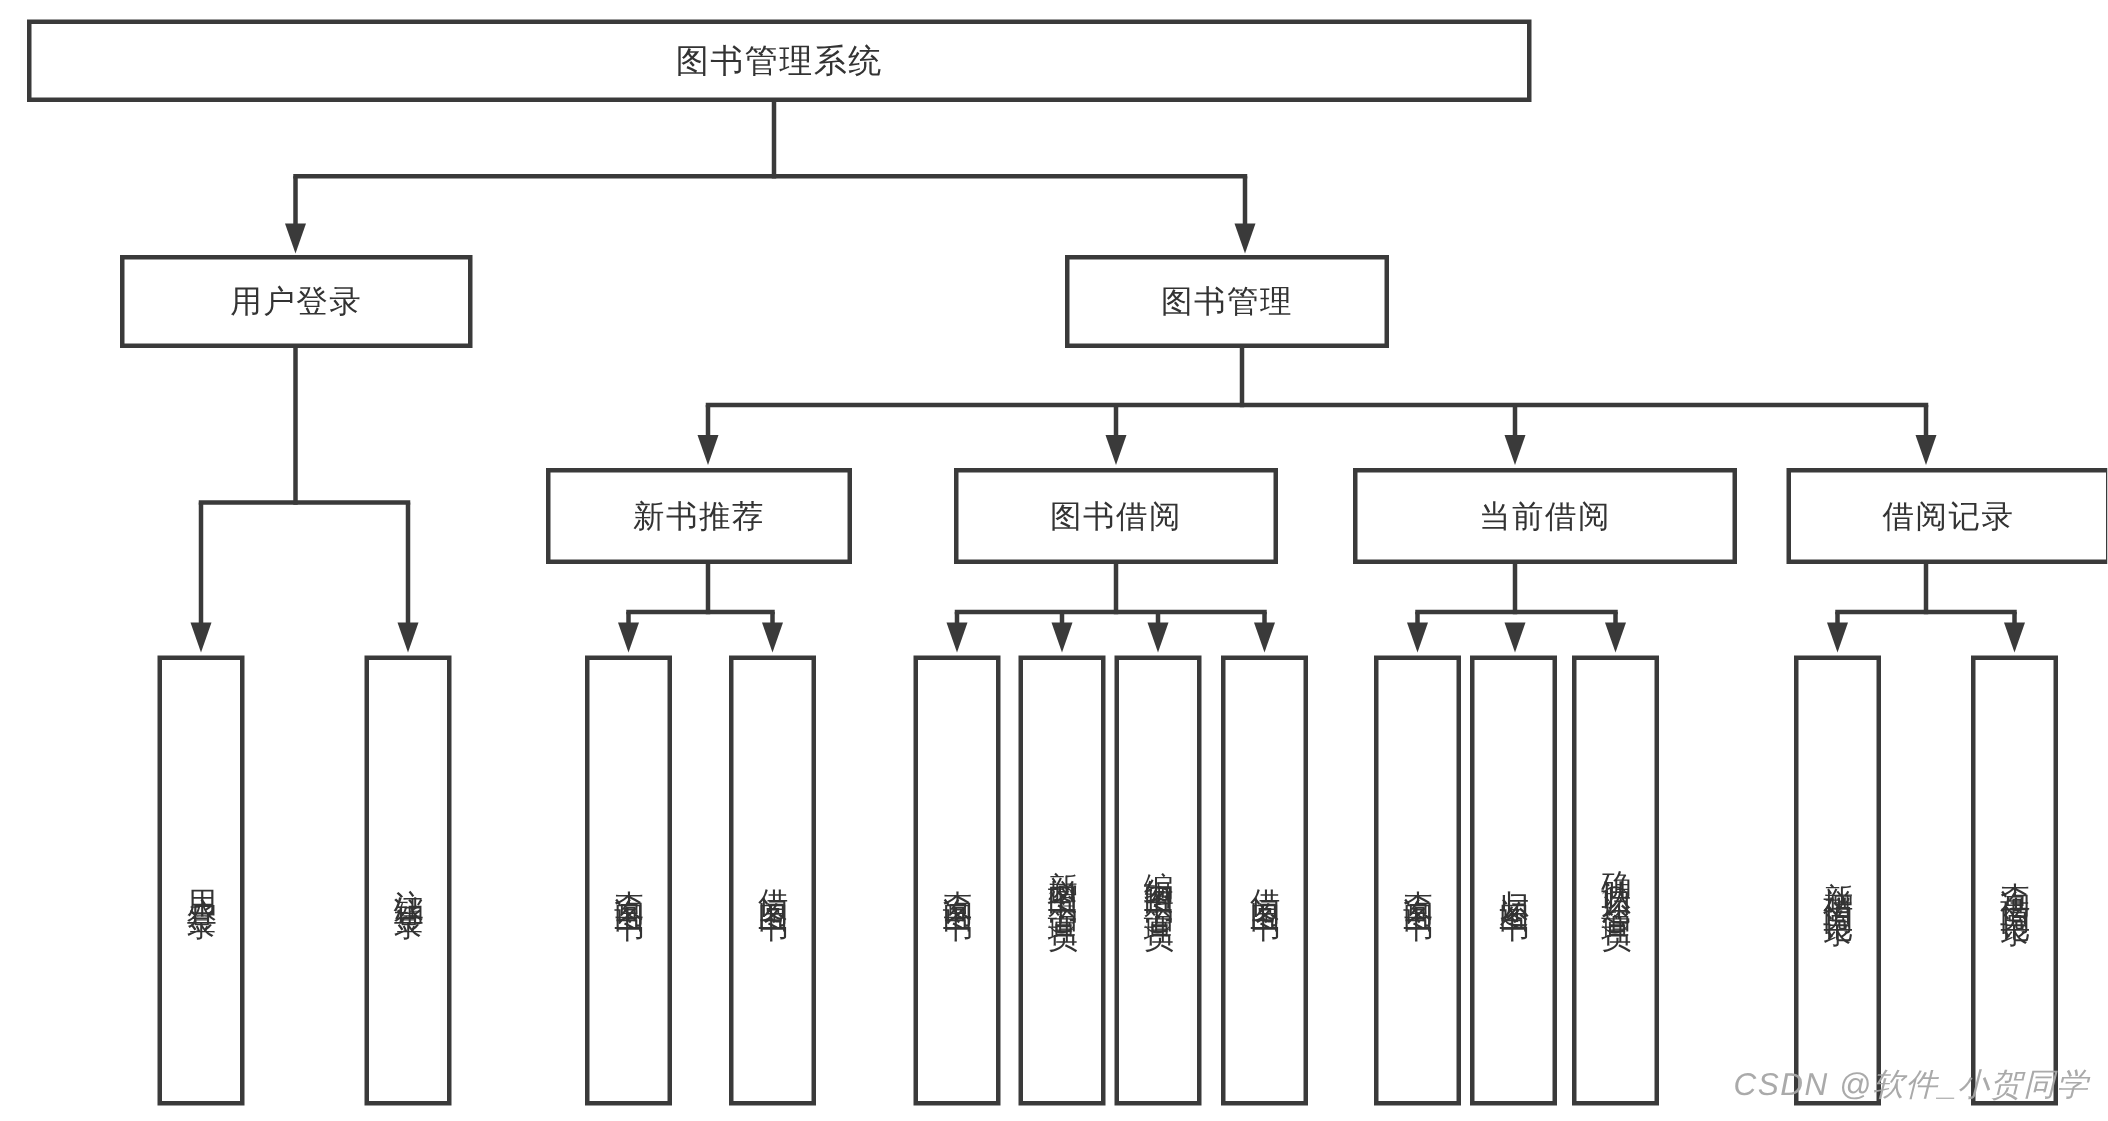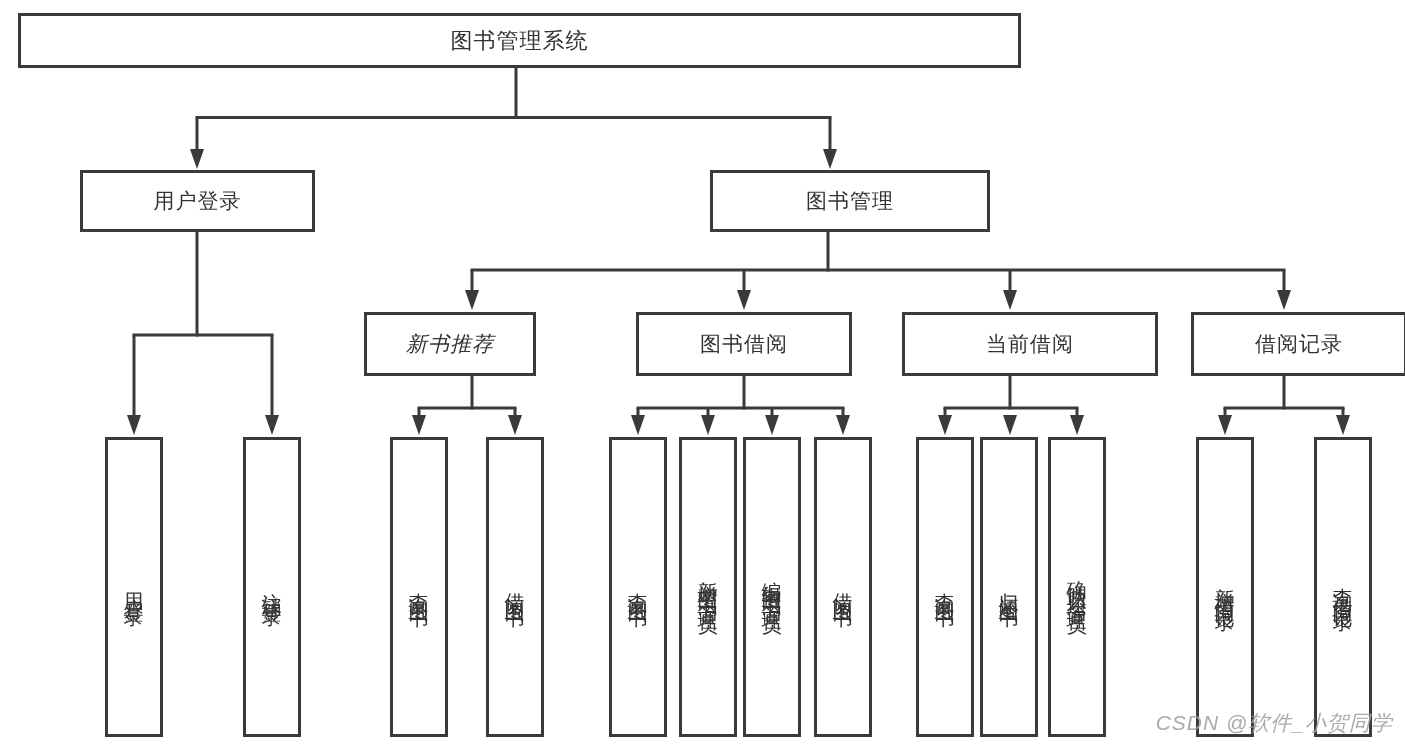--- a/index.html
+++ b/index.html
@@ -130,23 +130,23 @@
       <polygon points="1003,415 1017,415 1010,435"></polygon>
       <polygon points="1070,415 1084,415 1077,435"></polygon>
       <polygon points="1218,415 1232,415 1225,435"></polygon>
       <polygon points="1336,415 1350,415 1343,435"></polygon>
     </g>
   </svg>
 
   <div class="box root-box" style="left:18px; top:13px; width:1003px; height:55px;">图书管理系统</div>
 
   <div class="box" style="left:80px; top:170px; width:235px; height:62px;">用户登录</div>
-  <div class="box" style="left:710px; top:170px; width:280px; height:62px;">图书管理</div>
+  <div class="box" style="left:710px; top:170px; width:216px; height:62px;">图书管理</div>
 
-  <div class="box" style="left:364px; top:312px; width:172px; height:64px;font-style:italic;">新书推荐</div>
+  <div class="box" style="left:364px; top:312px; width:204px; height:64px;">新书推荐</div>
   <div class="box" style="left:636px; top:312px; width:216px; height:64px;">图书借阅</div>
   <div class="box" style="left:902px; top:312px; width:256px; height:64px;">当前借阅</div>
   <div class="box" style="left:1173px; top:312px; width:216px; height:64px;margin-left:18px;">借阅记录</div>
 
   <div class="leaf" style="left:105px;">
     <span class="vtext">用户登录</span>
   </div>
   <div class="leaf" style="left:243px;">
     <span class="vtext">注销登录</span>
   </div>

